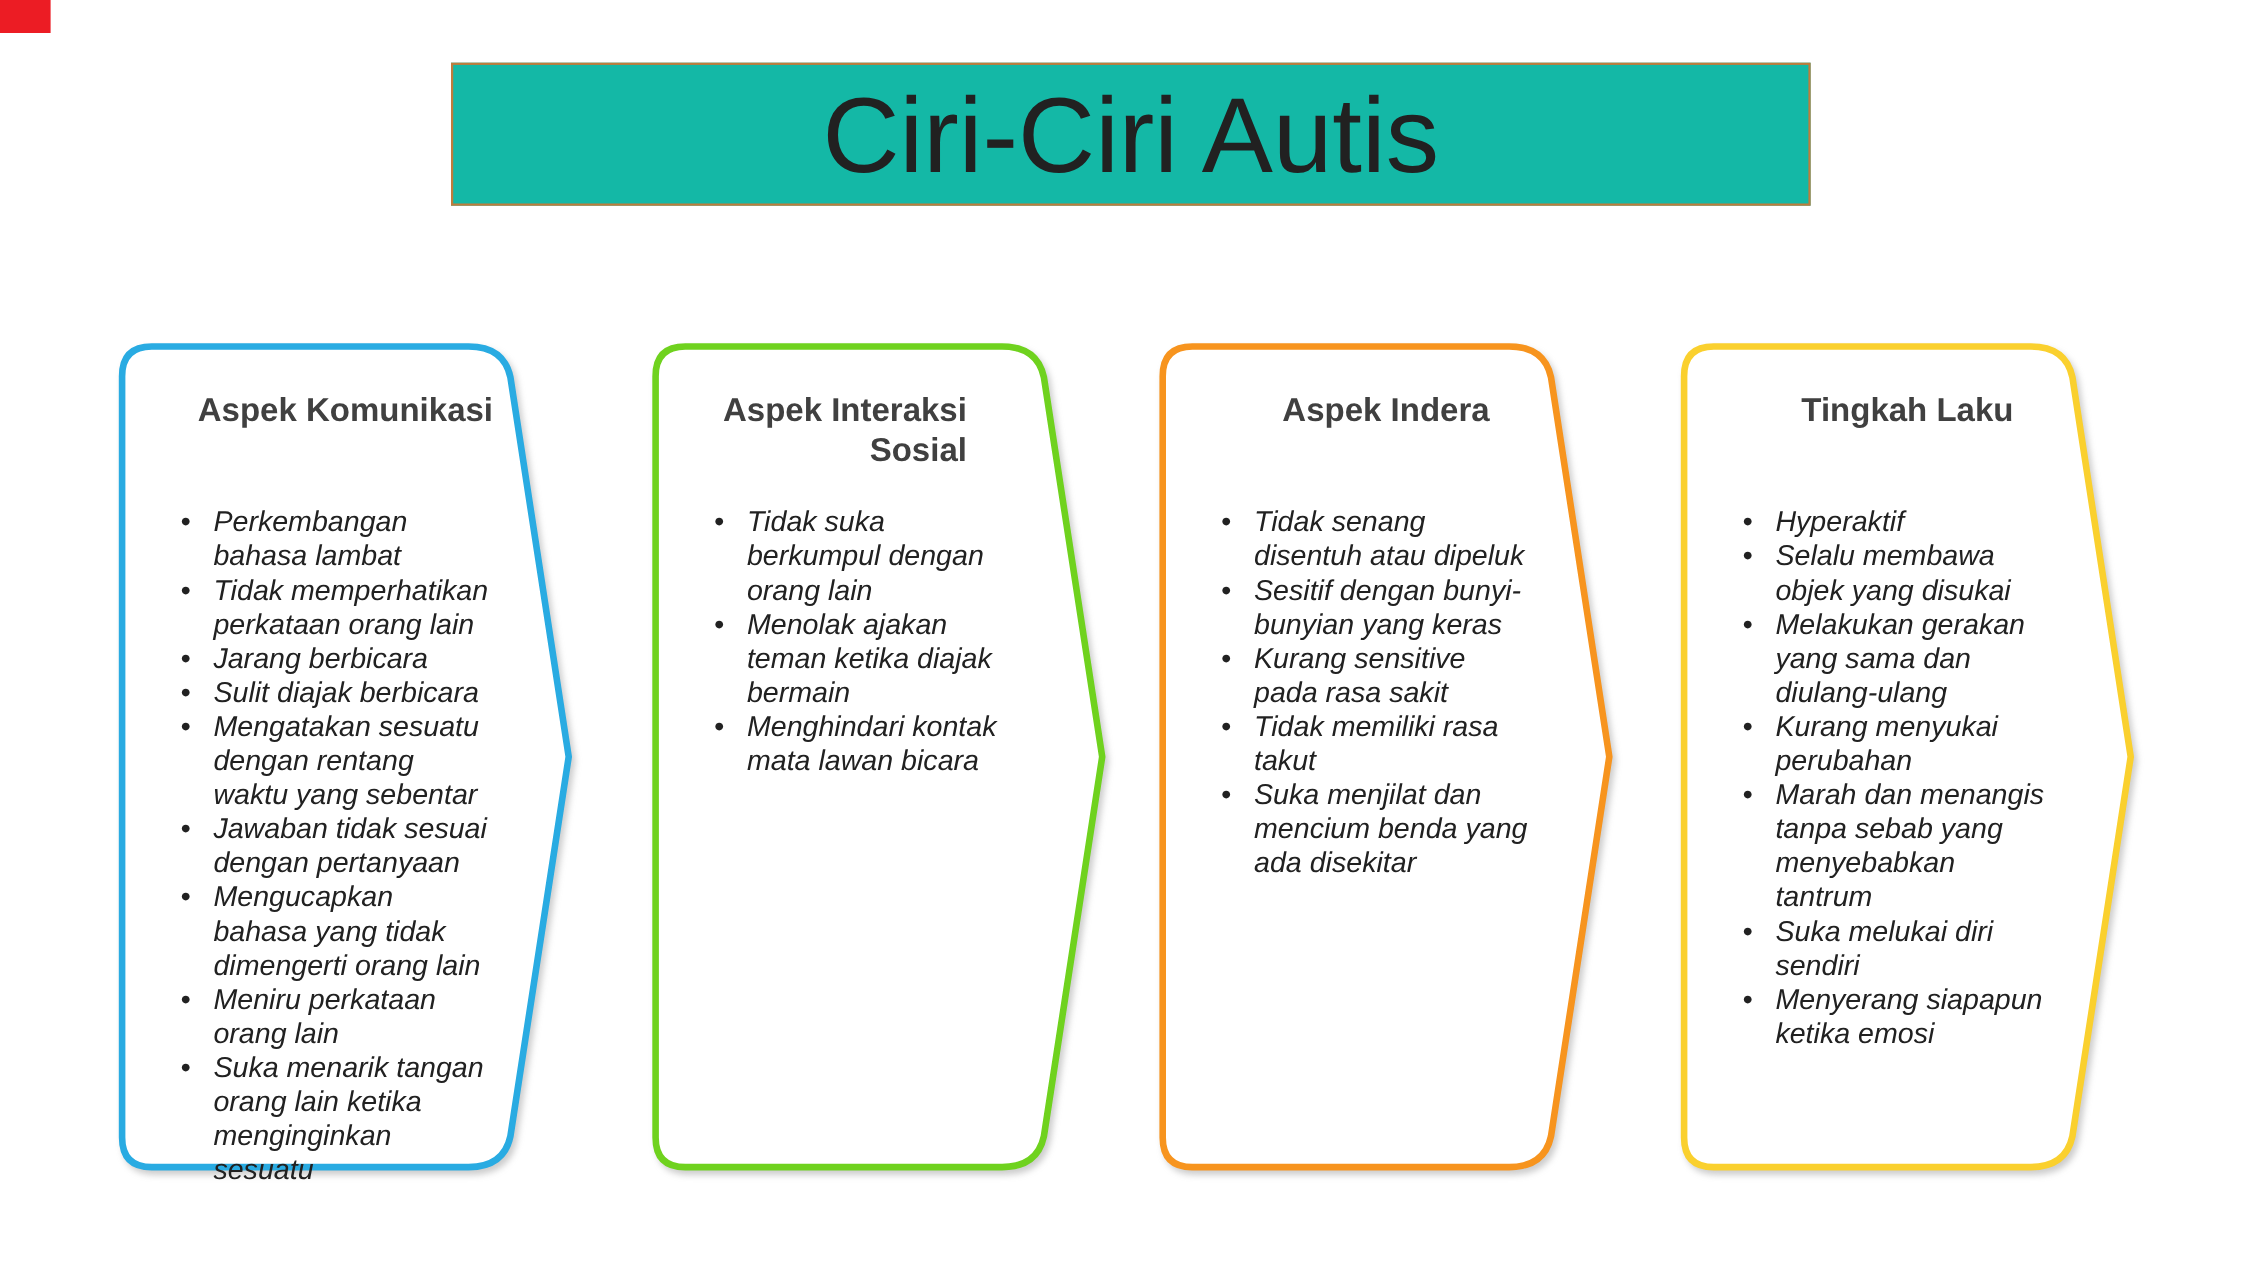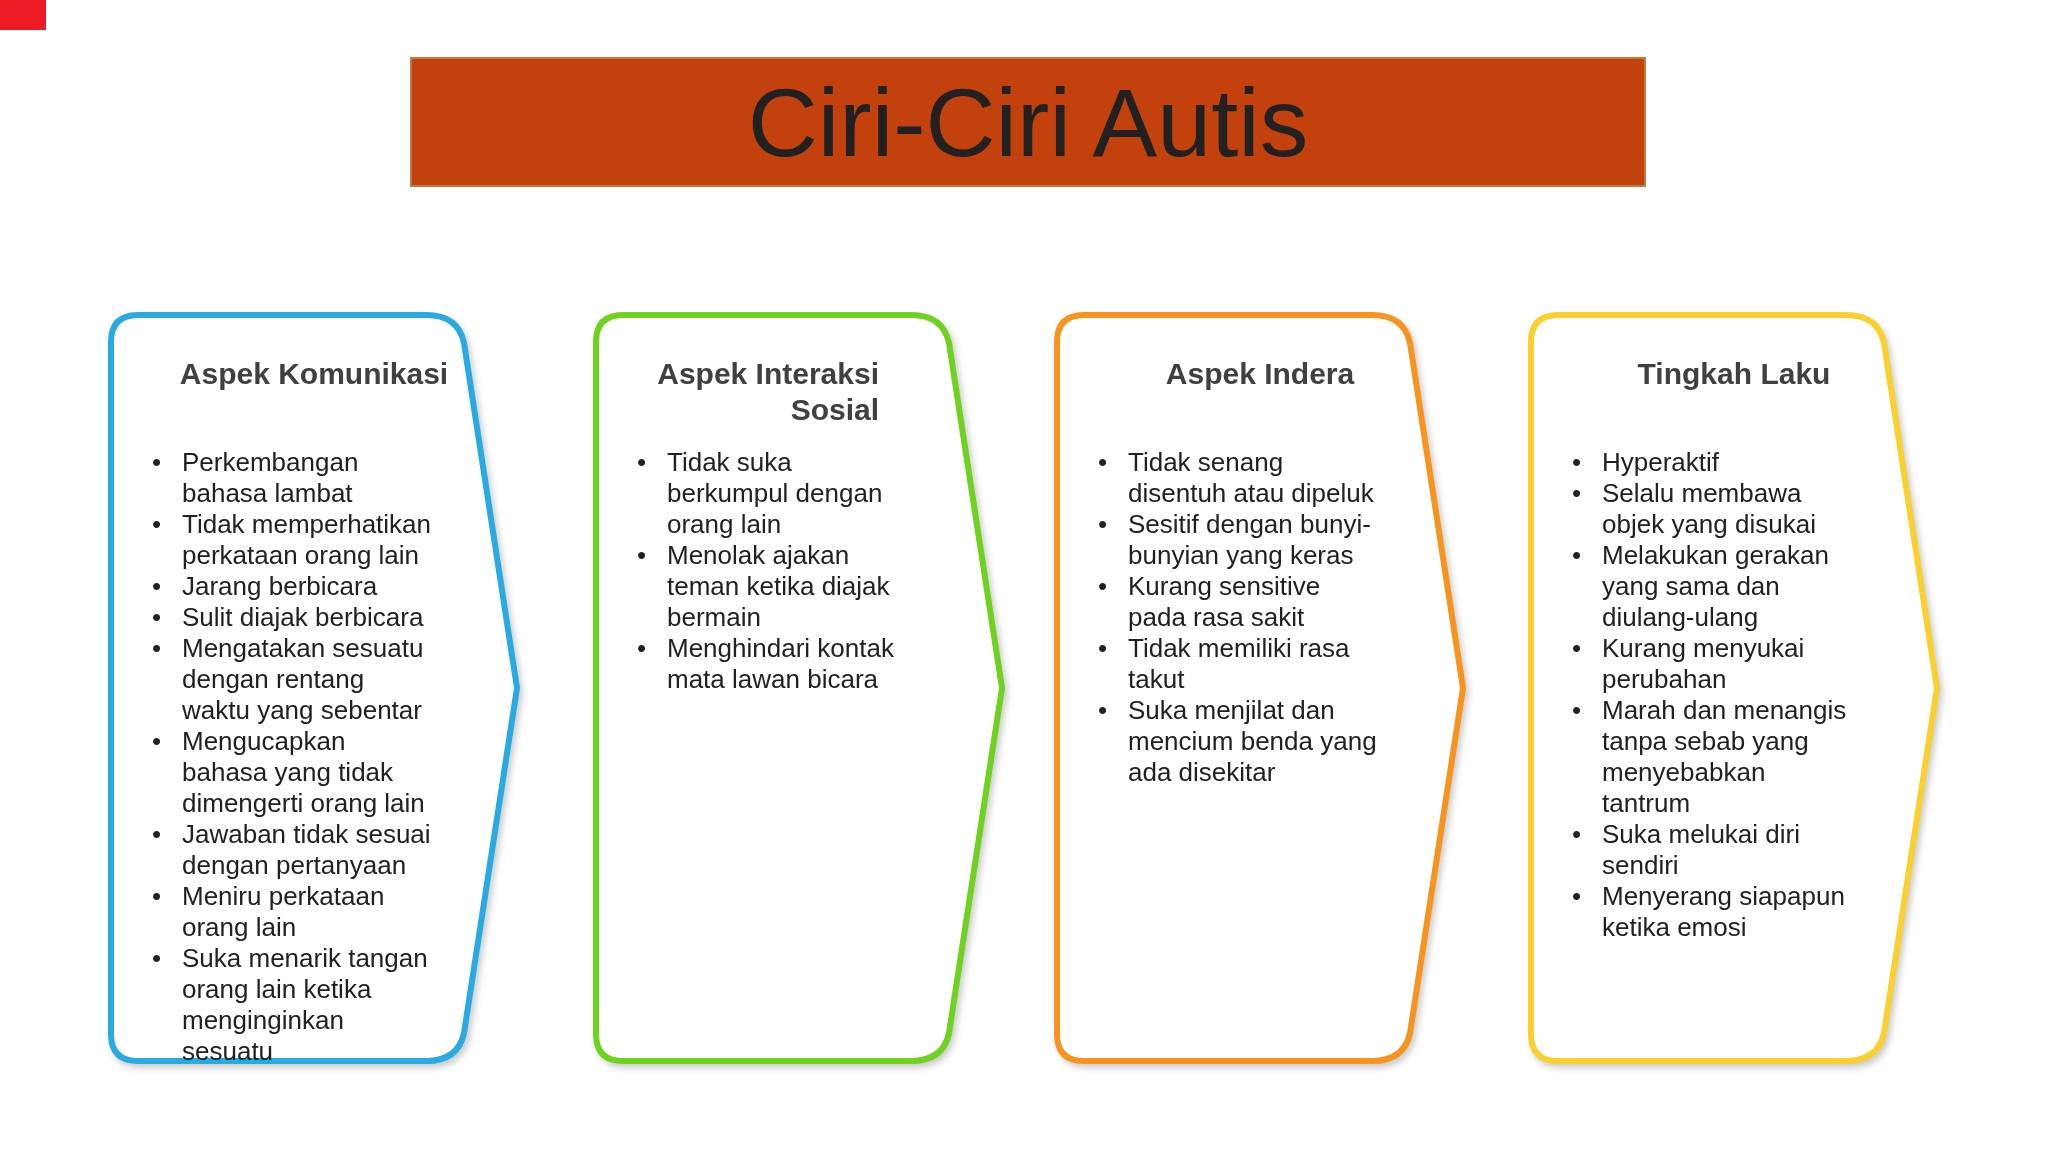--- a/index.html
+++ b/index.html
@@ -9,39 +9,40 @@
     font-family:"Liberation Sans","DejaVu Sans",sans-serif;
     -webkit-font-smoothing:antialiased;
   }
   
   .corner-marker{
     position:absolute;left:0;top:0;width:46px;height:30px;background:#ec1c24;
   }
   
   .title-box{
     position:absolute;left:410px;top:57px;width:1232px;height:126px;
-    border:2px solid #bf7c3c;background:#c2410c;
+    border:2px solid #bf7c3c;background:#14b8a6;
     display:flex;align-items:center;justify-content:center;
   }
   .title-box h1{
     margin:0;font-size:97px;font-weight:400;color:#212121;letter-spacing:0px;
     line-height:1;white-space:nowrap;
   }
   
   .panel{position:absolute;top:310px;width:416px;height:756px;}
   .panel svg{position:absolute;left:0;top:0;
     filter:drop-shadow(3px 4px 3px rgba(110,110,110,0.35));}
   .panel-title{
     position:absolute;top:46px;left:0;width:416px;text-align:center;
     font-size:30px;font-weight:700;color:#404040;line-height:36px;margin:0;
   }
   .panel-title.left{left:38px;width:250px;text-align:right;}
   .panel ul{
-    position:absolute;top:137px;left:36px;width:292px;margin:0;padding:0;
+    position:absolute;top:137px;left:36px;width:292px;margin:12px;padding:0;
     list-style:none;
+    font-style:italic;
   }
   .panel li{
     position:relative;padding-left:40px;
     font-size:26px;line-height:31px;color:#212121;
   }
   .panel li::before{
     content:"\2022";position:absolute;left:10px;top:0;color:#212121;
   }
   .panel-1{left:106px;} .panel-2{left:591px;} .panel-3{left:1052px;} .panel-4{left:1526px;}
 </style>
@@ -58,22 +59,22 @@
   <svg width="416" height="756" viewBox="0 0 416 756">
     <path d="M 32 5 L 320 5 Q 352 5 358 33 L 411 378 L 358 723 Q 352 751 320 751 L 32 751 Q 5 751 5 724 L 5 32 Q 5 5 32 5 Z" fill="#ffffff" stroke-width="6" stroke-linejoin="round" stroke="#29abe2"></path>
   </svg>
   <div class="panel-title">Aspek Komunikasi</div>
   <ul>
       <li>Perkembangan bahasa lambat</li>
       <li>Tidak memperhatikan perkataan orang lain</li>
       <li>Jarang berbicara</li>
       <li>Sulit diajak berbicara</li>
       <li>Mengatakan sesuatu dengan rentang waktu yang sebentar</li>
+      <li>Jawaban tidak sesuai dengan pertanyaan</li>
       <li>Mengucapkan bahasa yang tidak dimengerti orang lain</li>
-      <li>Jawaban tidak sesuai dengan pertanyaan</li>
       <li>Meniru perkataan orang lain</li>
       <li>Suka menarik tangan orang lain ketika menginginkan sesuatu</li>
     </ul>
 </div>
 
 <div class="panel panel-2">
   <svg width="416" height="756" viewBox="0 0 416 756">
     <path d="M 32 5 L 320 5 Q 352 5 358 33 L 411 378 L 358 723 Q 352 751 320 751 L 32 751 Q 5 751 5 724 L 5 32 Q 5 5 32 5 Z" fill="#ffffff" stroke-width="6" stroke-linejoin="round" stroke="#6fd21e"></path>
   </svg>
   <div class="panel-title left">Aspek Interaksi Sosial</div>

